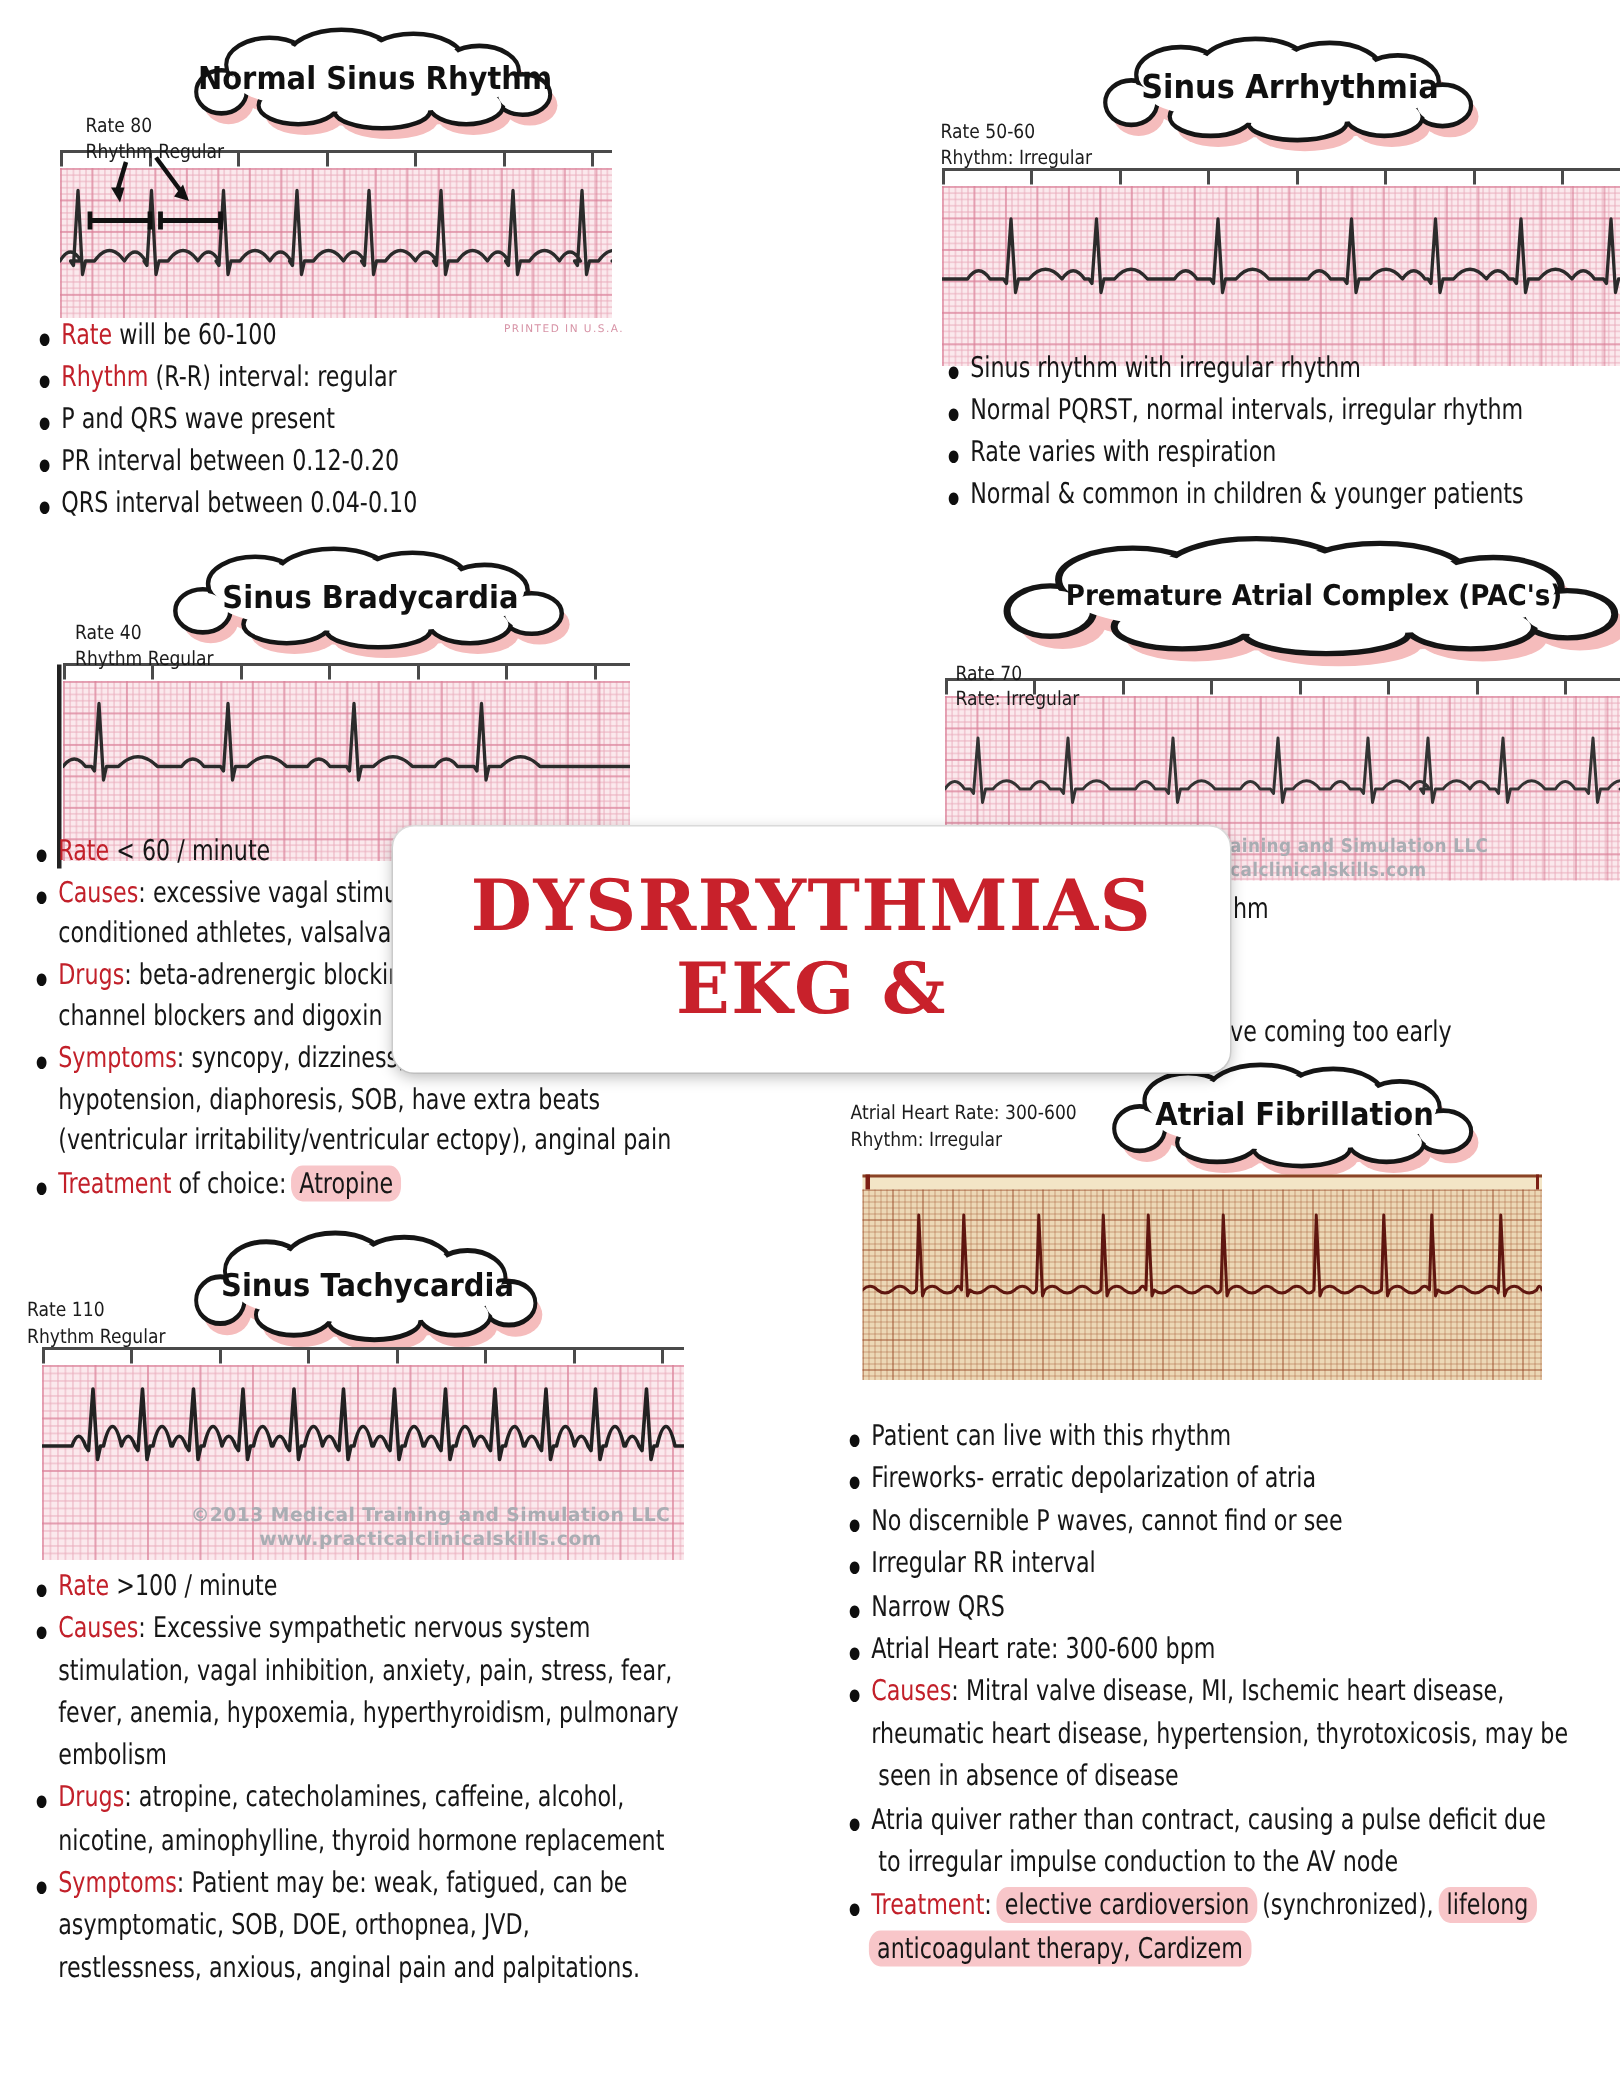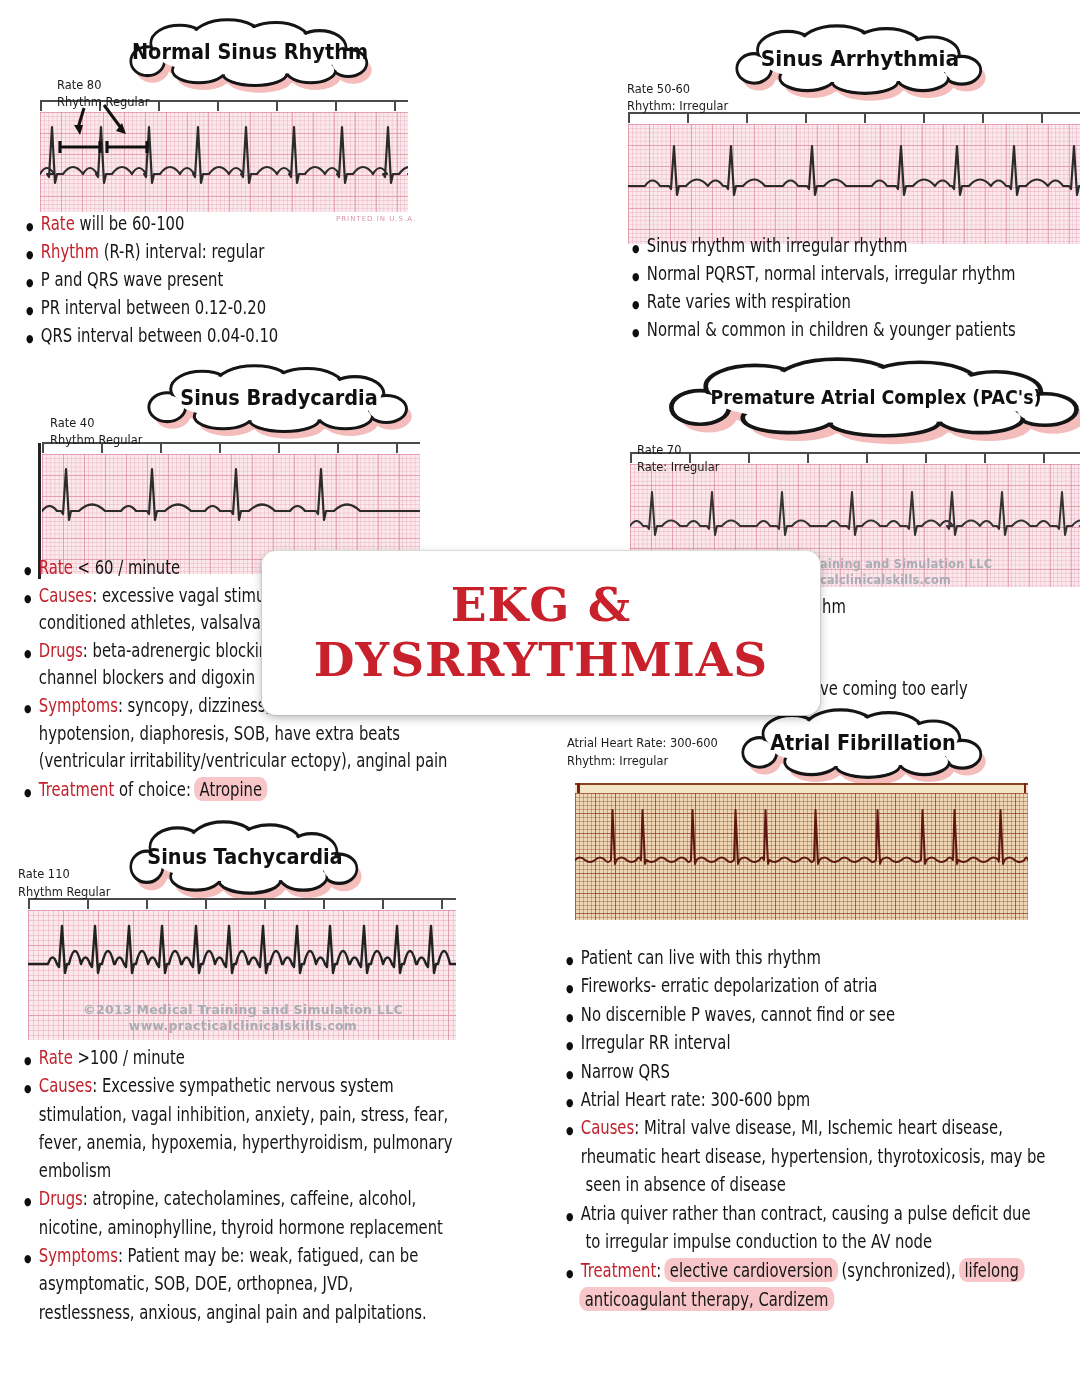--- a/index.html
+++ b/index.html
@@ -47,21 +47,21 @@
   .bl{display:flex;align-items:baseline;height:var(--lh,28px);white-space:pre;}
   .dot{flex:none;width:19px;font-size:11px;color:#0e0e0e;}
   .nodot{visibility:hidden;}
   .sg-r{color:#c2202a;}
   .sg-h{background:#f8c6c9;border-radius:10px;padding:1px 7px;margin:0 -2px;}
 
   .frag{position:absolute;font-size:19px;color:#161616;transform:scaleX(.78);
         transform-origin:0 0;white-space:nowrap;z-index:1;}
   .watermark{position:absolute;color:#a9adb3;font-size:12.5px;line-height:15.5px;
         letter-spacing:.3px;white-space:nowrap;transform:scaleX(.9);transform-origin:0 0;}
-  .wm-center{text-align:center;transform:none;}
+  .wm-center{text-align:center;transform:none;padding-left:44px;}
   .printnote{position:absolute;font-size:7px;color:#d championship;color:#d793a6;letter-spacing:1px;}
 
   
   .title-card{position:absolute;left:262px;top:551px;width:558px;height:164px;background:#fff;
         border-radius:14px;box-shadow:0 3px 10px rgba(0,0,0,.28),0 0 0 1px #e9e9e9;
         display:flex;flex-direction:column;align-items:center;justify-content:center;gap:2px;z-index:5;}
   .title-line{font-family:"DejaVu Serif",serif;font-weight:bold;font-size:47px;
         color:#c8212b;letter-spacing:1px;line-height:1.12;}
 </style>
 </head>
@@ -181,21 +181,21 @@
         <path d="M0 62 L17 62 q7.5 -11 15 0 L41 62 l2 3 l3 -43 l3 49 l2 -9 L58 62 q11 -13 22 0 L80 62 q7.5 -11 15 0 L98 62 l2 3 l3 -43 l3 49 l2 -9 L115 62 q11 -13 22 0 L155 62 q7.5 -11 15 0 L179 62 l2 3 l3 -43 l3 49 l2 -9 L196 62 q11 -13 22 0 L244 62 q7.5 -11 15 0 L268 62 l2 3 l3 -43 l3 49 l2 -9 L285 62 q11 -13 22 0 L307 62 q7.5 -11 15 0 L324 62 l2 3 l3 -43 l3 49 l2 -9 L341 62 q11 -13 22 0 L363 62 q7.5 -11 15 0 L381 62 l2 3 l3 -43 l3 49 l2 -9 L398 62 q11 -13 22 0 L420 62 q7.5 -11 15 0 L441 62 l2 3 l3 -43 l3 49 l2 -9 L458 62 q11 -13 22 0 L452 62" fill="none" stroke="#2b2b2b" stroke-width="2.2" stroke-linejoin="round" stroke-linecap="round"></path>
       </svg>
   </div>
   <div class="blist" style="left:632px;top:234px;--lh:28px">
       <div class="bl"><span class="dot">●</span><span class="sg-b">Sinus rhythm with irregular rhythm</span></div>
       <div class="bl"><span class="dot">●</span><span class="sg-b">Normal PQRST, normal intervals, irregular rhythm</span></div>
       <div class="bl"><span class="dot">●</span><span class="sg-b">Rate varies with respiration</span></div>
       <div class="bl"><span class="dot">●</span><span class="sg-b">Normal &amp; common in children &amp; younger patients</span></div>
     </div>
 
-  <div class="cloud" style="left:104px;top:364px;width:262px;height:72px">
+  <div class="cloud" style="left:72px;top:364px;width:262px;height:72px">
     <svg class="cloud-svg" viewBox="0 0 300 80" preserveAspectRatio="none">
         <g transform="translate(6,8)">
           <ellipse cx="22" cy="48" rx="21" ry="16" fill="#f5bcbc"></ellipse>
           <ellipse cx="62" cy="28" rx="36" ry="20" fill="#f5bcbc"></ellipse>
           <ellipse cx="122" cy="22" rx="44" ry="20" fill="#f5bcbc"></ellipse>
           <ellipse cx="182" cy="25" rx="42" ry="20" fill="#f5bcbc"></ellipse>
           <ellipse cx="237" cy="33" rx="33" ry="19" fill="#f5bcbc"></ellipse>
           <ellipse cx="273" cy="50" rx="23" ry="15" fill="#f5bcbc"></ellipse>
           <ellipse cx="226" cy="58" rx="31" ry="14" fill="#f5bcbc"></ellipse>
           <ellipse cx="156" cy="62" rx="40" ry="13" fill="#f5bcbc"></ellipse>
@@ -298,22 +298,22 @@
       </svg>
     <div class="watermark" style="left:190px;top:92px">
       <div>aining and Simulation LLC</div>
       <div>calclinicalskills.com</div>
     </div>
   </div>
   <div class="frag" style="left:822px;top:595px">hm</div>
   <div class="frag" style="left:820px;top:677px">ve coming too early</div>
 
   <div class="title-card">
+    <div class="title-line">DYSRRYTHMIAS</div>
     <div class="title-line">EKG &amp;</div>
-    <div class="title-line">DYSRRYTHMIAS</div>
   </div>
 
   <div class="cloud" style="left:698px;top:708px;width:242px;height:74px">
     <svg class="cloud-svg" viewBox="0 0 300 80" preserveAspectRatio="none">
         <g transform="translate(6,8)">
           <ellipse cx="22" cy="48" rx="21" ry="16" fill="#f5bcbc"></ellipse>
           <ellipse cx="62" cy="28" rx="36" ry="20" fill="#f5bcbc"></ellipse>
           <ellipse cx="122" cy="22" rx="44" ry="20" fill="#f5bcbc"></ellipse>
           <ellipse cx="182" cy="25" rx="42" ry="20" fill="#f5bcbc"></ellipse>
           <ellipse cx="237" cy="33" rx="33" ry="19" fill="#f5bcbc"></ellipse>

